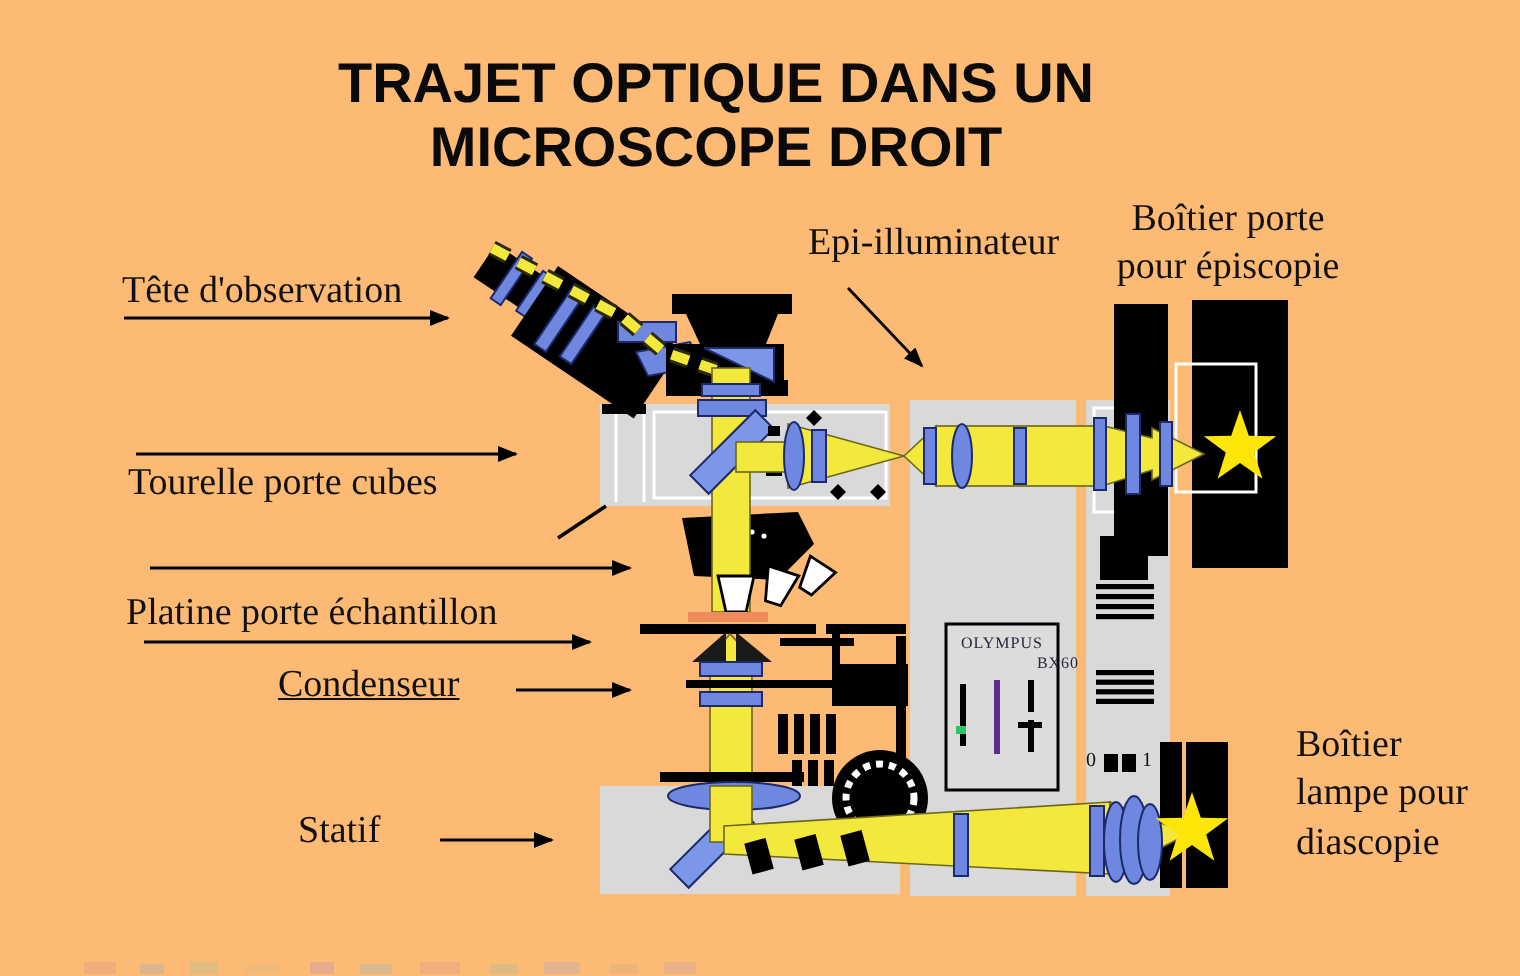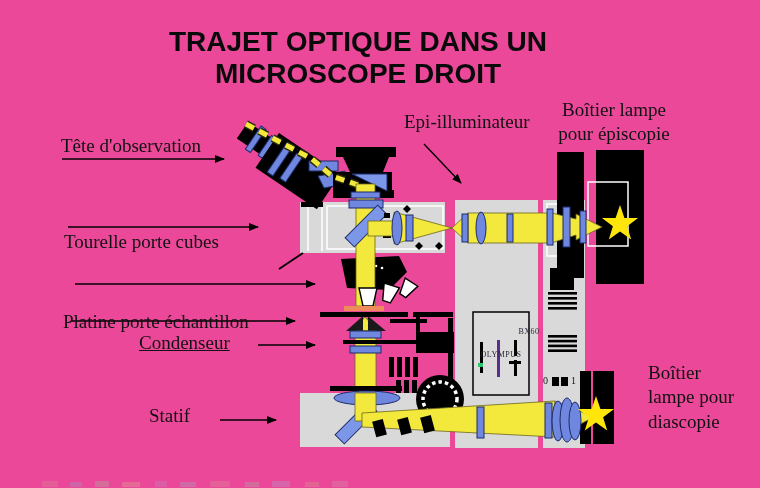--- a/index.html
+++ b/index.html
@@ -1,21 +1,21 @@
 <!DOCTYPE html>
 <html style="--beam-yellow: #f3e93c; --lens-blue: #6f87de; --mirror-blue: #7d97e8; --body-gray: #d9d9d9; --panel-gray: #dcdcdc; --specimen-orange: #ef8a5a; --lamp-star-yellow: #ffe60a; --slider-purple: #5b2d8e; --indicator-green: #2ec46a;"><head>
 <meta charset="utf-8">
 <style>
   :root{
     --beam-yellow:#f3e93c; --lens-blue:#6f87de; --mirror-blue:#7d97e8;
     --body-gray:#d9d9d9; --panel-gray:#dcdcdc; --specimen-orange:#ef8a5a;
     --lamp-star-yellow:#ffe60a; --slider-purple:#5b2d8e; --indicator-green:#2ec46a;
   }
   html,body{margin:0;padding:0;background:#fff;}
-  .stage-wrap{position:relative;width:760px;height:488px;background:#ec4899;overflow:hidden;
+  .stage-wrap{position:relative;width:760px;height:488px;background:#fdba74;overflow:hidden;
     font-family:"Liberation Serif",serif;}
   svg{position:absolute;left:0;top:0;}
   .gray{fill:var(--body-gray);}
   .panel{fill:var(--panel-gray);stroke:#000;stroke-width:1.5;}
   .blackpart{fill:#000;}
   .beam{fill:var(--beam-yellow);stroke:#6b661d;stroke-width:.8;}
   .lens{fill:var(--lens-blue);stroke:#1c2a6b;stroke-width:1;}
   .mirror{fill:var(--mirror-blue);stroke:#1c2a6b;stroke-width:1;}
   .whiteline{stroke:#fff;fill:none;stroke-width:1.5;}
   .obj{fill:#fff;stroke:#000;stroke-width:1.4;}
@@ -251,26 +251,26 @@
   </g>
 </svg>
 
 <div class="title">
   <div>TRAJET OPTIQUE DANS UN</div>
   <div>MICROSCOPE DROIT</div>
 </div>
 
 <div class="lbl" style="left:61px;top:134px;">Tête d'observation</div>
 <div class="lbl" style="left:64px;top:196px;margin-top:34px;">Tourelle porte cubes</div>
-<div class="lbl" style="left:63px;top:310px;">Platine porte échantillon</div>
+<div class="lbl" style="left:63px;top:295px;">Platine porte échantillon</div>
 <div class="lbl" style="left:139px;top:331px;text-decoration:underline;">Condenseur</div>
 <div class="lbl" style="left:149px;top:404px;">Statif</div>
 <div class="lbl" style="left:371px;top:110px;margin-left:33px;">Epi-illuminateur</div>
-<div class="lbl wrap" style="left:550px;top:98px;width:128px;text-align:center;">Boîtier lampe pour épiscopie</div>
+<div class="lbl wrap" style="left:550px;top:98px;width:128px;text-align:center;">Boîtier porte pour épiscopie</div>
 <div class="lbl wrap" style="left:624px;top:361px;width:96px;margin-left:24px;">Boîtier lampe pour diascopie</div>
 
-<div class="paneltxt" style="top:317px;margin-top:33px;">OLYMPUS</div>
+<div class="paneltxt" style="top:317px;">OLYMPUS</div>
 <div class="paneltxt" style="top:327px;padding-left:28px;">BX60</div>
 
 <div class="tinytxt" style="left:543px;top:375px;">0</div>
 <div class="tinytxt" style="left:571px;top:375px;">1</div>
 
 </div>
 
 </body></html>

